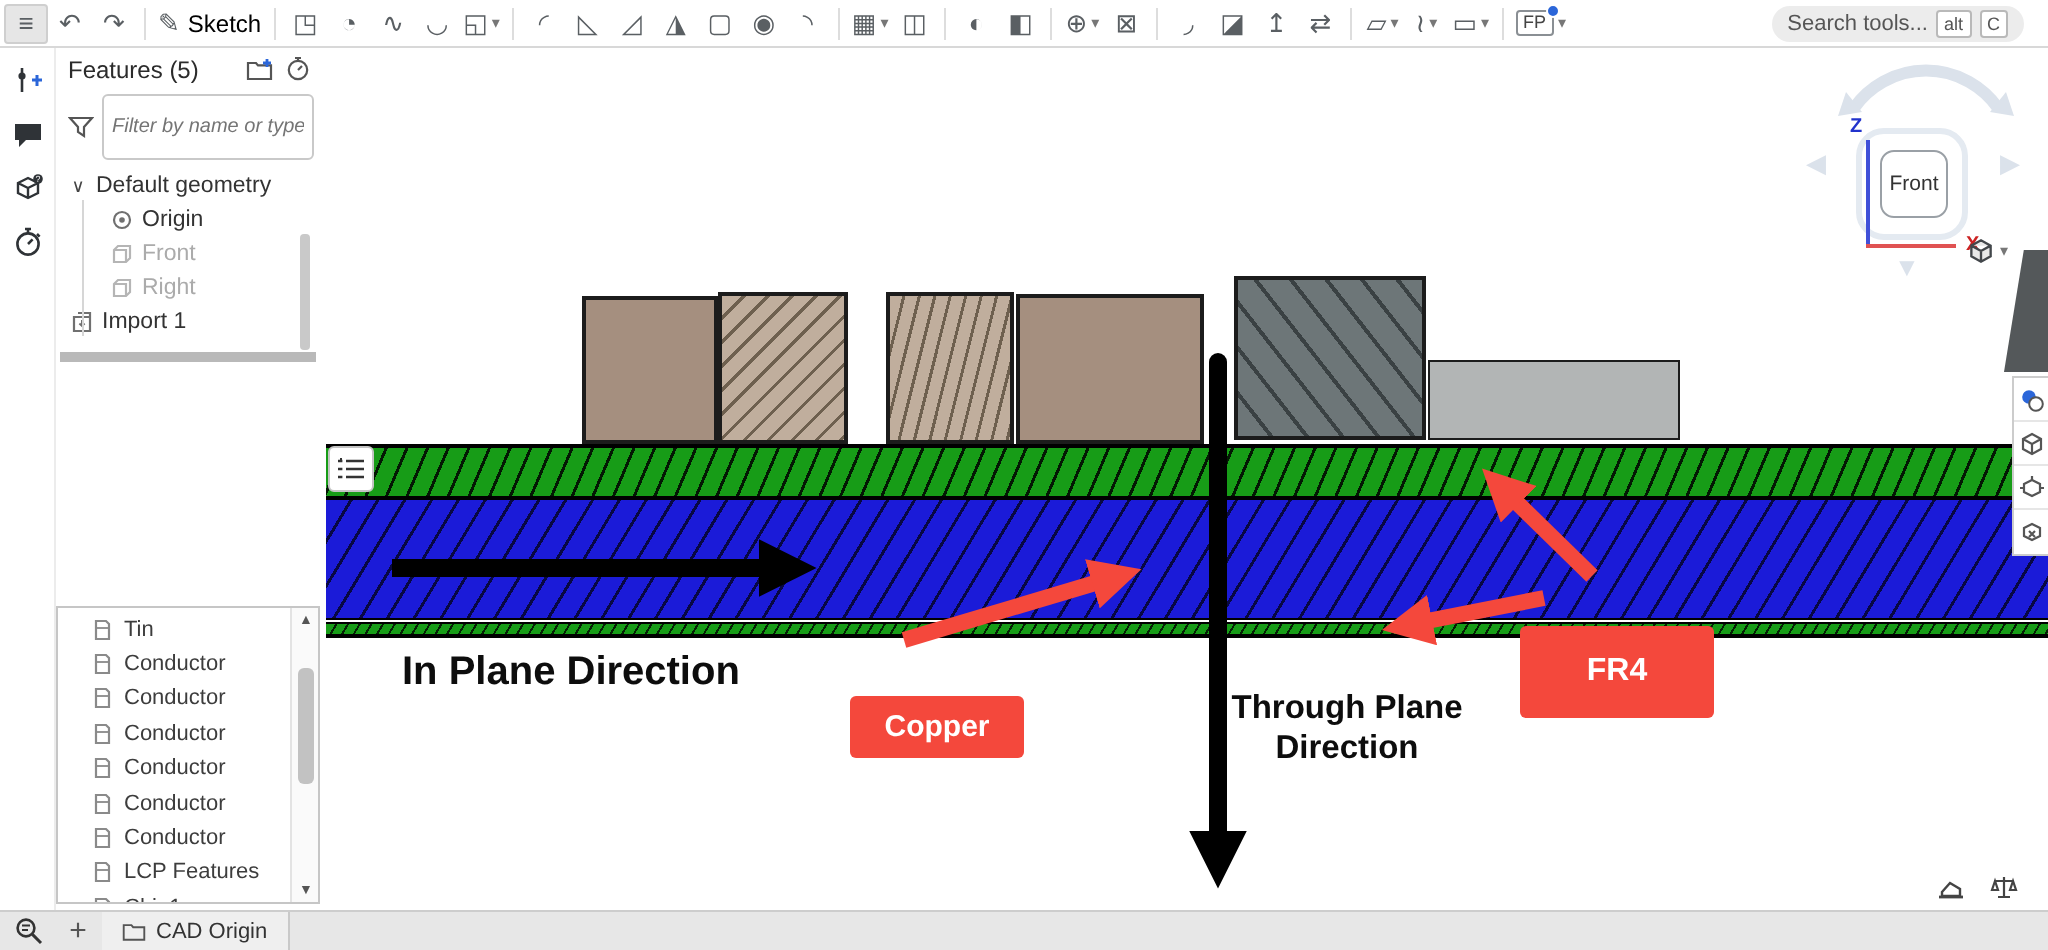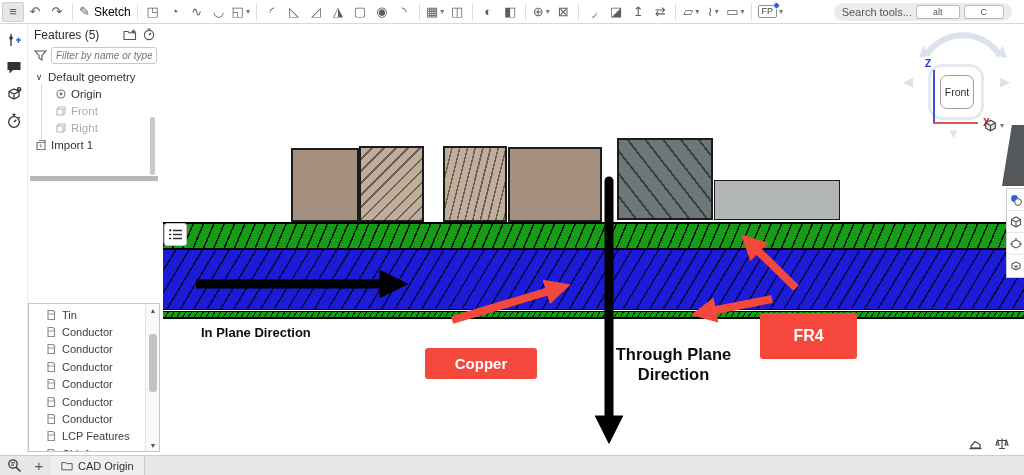--- a/index.html
+++ b/index.html
@@ -16,39 +16,39 @@
   .tbi .glyph { display:inline-block; }
   .tbi .tblabel { font-size:12px; color:#000000; margin-left:4px; }
   .caret { font-size:8px; color:#777; margin-left:2px; }
   .tb-div { width:1px; height:16px; background:#ddd; margin:0 4px; flex:none; }
   .fpbox { position:relative; border:1px solid #8a8f94; border-radius:2px; font-size:9px; padding:1px 3px; color:#444; }
   .fpbadge { position:absolute; right:-4px; top:-4px; width:7px; height:7px; border-radius:50%;
              background:var(--accent_blue); border:1px solid #fff; }
   #search-pill { margin-left:auto; margin-right:10px; background:#ececec; border-radius:12px; height:18px;
                  display:flex; align-items:center; padding:0 8px; font-size:11px; color:#555; cursor:text; }
   .keycap { background:#fff; border:1px solid #b9b9b9; border-radius:2px; font-size:9px; color:#555;
-            padding:0 16px; margin-left:4px; line-height:12px;text-align:right; }
+            padding:0 3px; margin-left:4px; line-height:12px;text-align:right; }
 
   
   #left-strip { position:absolute; left:0; top:24px; width:28px; height:431px; background:#fff;
                 border-right:1px solid #ececec; display:flex; flex-direction:column; align-items:center;
                 padding-top:8px; gap:11px; z-index:15; }
   #left-strip .lsi { width:16px; height:16px; color:#2f3337; cursor:pointer; }
   #left-strip svg { width:16px; height:16px; display:block; }
 
   
   #features-panel { position:absolute; left:28px; top:24px; width:135px; height:160px; background:#fff; z-index:14; }
   #features-header { display:flex; align-items:flex-start; padding:4px 6px 2px 6px; }
   #features-title { font-size:12px; color:#2b2b2b; flex:1; }
   .fh-icon { width:15px; height:14px; margin-left:4px; color:#555; cursor:pointer; }
   .fh-icon svg { width:14px; height:13px; display:block; }
   #filter-row { display:flex; align-items:center; padding:3px 6px 2px 6px; gap:4px; }
   #filter-funnel { width:13px; height:13px; color:#555; flex:none; cursor:pointer; }
   #filter-funnel svg { width:13px; height:13px; display:block; }
-  #filter-input { flex:1; height:17px; border:1px solid #c9c9c9; border-radius:3px; font-size:10px;
+  #filter-input { flex:1; height:33px; border:1px solid #c9c9c9; border-radius:3px; font-size:10px;
                   font-style:italic; color:#888; padding:0 4px; outline:none; min-width:0; background:#fff; }
   #feature-tree { position:relative; padding-top:2px; }
   .trow { display:flex; align-items:center; height:17px; font-size:11.5px; color:#333; cursor:pointer; }
   .trow .ticon { width:13px; height:13px; margin-right:4px; color:#707070; flex:none;
                  display:inline-flex; align-items:center; justify-content:center; font-size:10px; }
   .trow .ticon svg { width:12px; height:12px; display:block; }
   .trow.group { padding-left:6px; }
   .trow.group .ticon { color:#444; font-size:9px; width:10px; }
   .trow.child { padding-left:26px; }
   .trow.root { padding-left:6px; }
@@ -95,24 +95,24 @@
   #edge-part { position:absolute; left:839px; top:101px; width:22px; height:61px; background:#54585a;
                clip-path:polygon(45% 0, 100% 0, 100% 100%, 0 100%); }
   #list-button { position:absolute; left:1px; top:199px; width:23px; height:23px; background:#fff;
                  border:1px solid #c4c4c4; border-radius:3px; display:flex; align-items:center; justify-content:center;
                  cursor:pointer; z-index:6; }
   #list-button svg { width:15px; height:13px; }
 
   
   .redlabel { position:absolute; background:var(--label_red); color:#fff; font-weight:bold; text-align:center;
               border-radius:3px; z-index:7; display:flex; align-items:center; justify-content:center;margin-top:36px; }
-  #copper-label { left:262px; top:288px; width:112px; height:31px; font-size:15px; }
+  #copper-label { left:262px; top:288px; width:87px; height:31px; font-size:15px; }
   #fr4-label { left:597px; top:253px; width:97px; height:46px; font-size:16px; }
   .blklabel { position:absolute; color:#0d0d0d; font-weight:bold; z-index:7; }
-  #in-plane-label { left:38px; top:301px; font-size:13px; }
+  #in-plane-label { left:38px; top:301px; font-size:20px; }
   #through-plane-label { left:423px; top:320px; width:175px; font-size:16.5px; line-height:20px; text-align:center; }
 
   #arrows-svg { position:absolute; left:0; top:0; width:861px; height:431px; z-index:5; pointer-events:none; }
 
   
   #viewcube { position:absolute; left:740px; top:8px; width:120px; height:130px; z-index:4; }
   #vc-outline { position:absolute; left:25px; top:32px; width:56px; height:56px; border:3px solid #e4eaf1; border-radius:14px; }
   #vc-front { position:absolute; left:37px; top:43px; width:34px; height:34px; background:#fff; border:1.5px solid #9aa0a6;
               border-radius:7px; display:flex; align-items:center; justify-content:center; font-size:10.5px; color:#333; cursor:pointer; }
   #vc-zaxis { position:absolute; left:30px; top:38px; width:2px; height:53px; background:#4050d8; }

